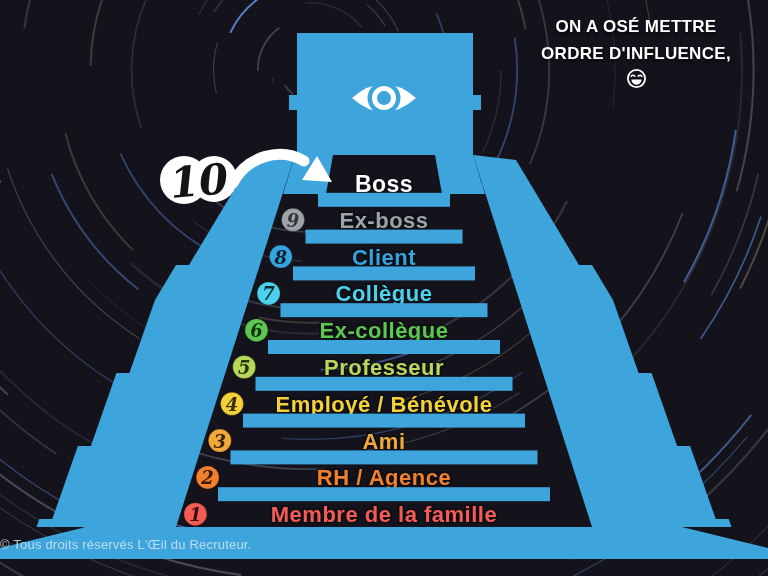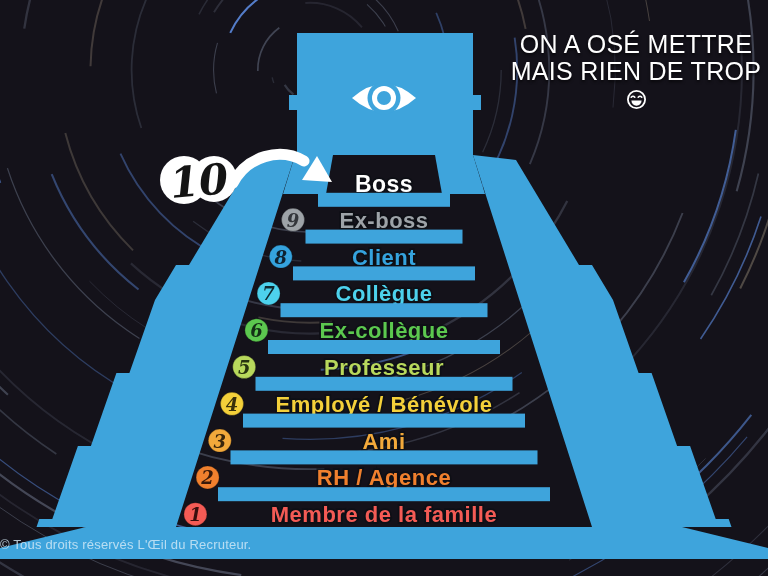--- a/index.html
+++ b/index.html
@@ -1,20 +1,20 @@
 <!DOCTYPE html>
 <html><head>
 <meta charset="utf-8">
 <style>
   html,body{margin:0;padding:0;background:#0d0c12;}
   #canvas{position:relative;width:768px;height:576px;overflow:hidden;
           font-family:"Liberation Sans",sans-serif;background:#14121a;}
   #scene{position:absolute;left:0;top:0;}
-  .headline{position:absolute;left:505px;top:31px;width:262px;text-align:center;
-            color:#ffffff;font-weight:normal;font-size:25px;line-height:27px;
+  .headline{position:absolute;left:505px;top:13px;width:262px;text-align:center;
+            color:#ffffff;font-weight:bold;font-size:17px;line-height:27px;
             letter-spacing:.3px;text-shadow:0 2px 3px rgba(0,0,0,.65);}
   .headline .hl-line{display:block;white-space:nowrap;}
   .hl-last{display:inline-flex;align-items:center;gap:5px;justify-content:center;}
   .smiley{display:inline-block;vertical-align:-3px;}
   .copyright{position:absolute;left:0;top:537px;width:768px;
              font-size:13px;color:#d7ecf8;opacity:.8;letter-spacing:.2px;}
 </style>
 </head>
 <body>
 
@@ -165,21 +165,21 @@
         <circle cx="214" cy="179" r="23" fill="#ffffff"></circle>
         <text id="rank10-digits" x="199" y="181" text-anchor="middle" dominant-baseline="central" font-family="DejaVu Serif, serif" font-style="italic" font-weight="bold" font-size="42" transform="rotate(-5 199 181)" fill="#141414">10</text>
         <path d="M 233 183 C 247 156 280 147 304 161" fill="none" stroke="#ffffff" stroke-width="11" stroke-linecap="round"></path>
         <polygon points="332,182 302,180 317,156" fill="#ffffff"></polygon>
       </g>
     </g>
   </svg>
 
   <div class="headline">
     <span class="hl-line">ON A OSÉ METTRE</span>
-    <span class="hl-line">MAIS RIEN DE TROP</span>
+    <span class="hl-line">ORDRE D'INFLUENCE,</span>
     <span class="hl-line hl-last">
       <svg class="smiley" width="21" height="21" viewBox="0 0 21 21">
         <circle cx="10.5" cy="10.5" r="8.6" fill="none" stroke="#ffffff" stroke-width="1.8"></circle>
         <path d="M 5.2 8.2 Q 7 6.2 8.8 8.2" fill="none" stroke="#ffffff" stroke-width="1.6" stroke-linecap="round"></path>
         <path d="M 12.2 8.2 Q 14 6.2 15.8 8.2" fill="none" stroke="#ffffff" stroke-width="1.6" stroke-linecap="round"></path>
         <path d="M 5.4 11.6 A 5.1 5.1 0 0 0 15.6 11.6 Z" fill="#ffffff"></path>
       </svg>
     </span>
   </div>
 

